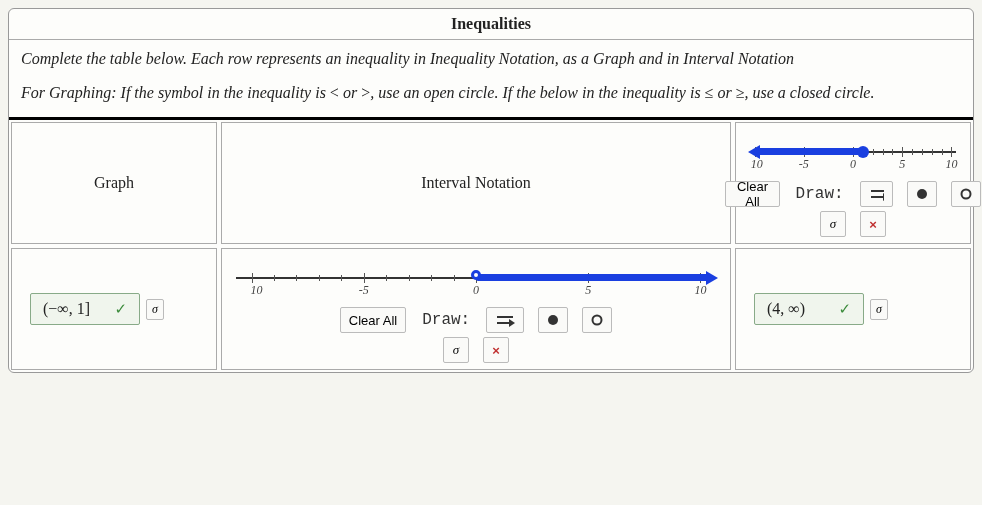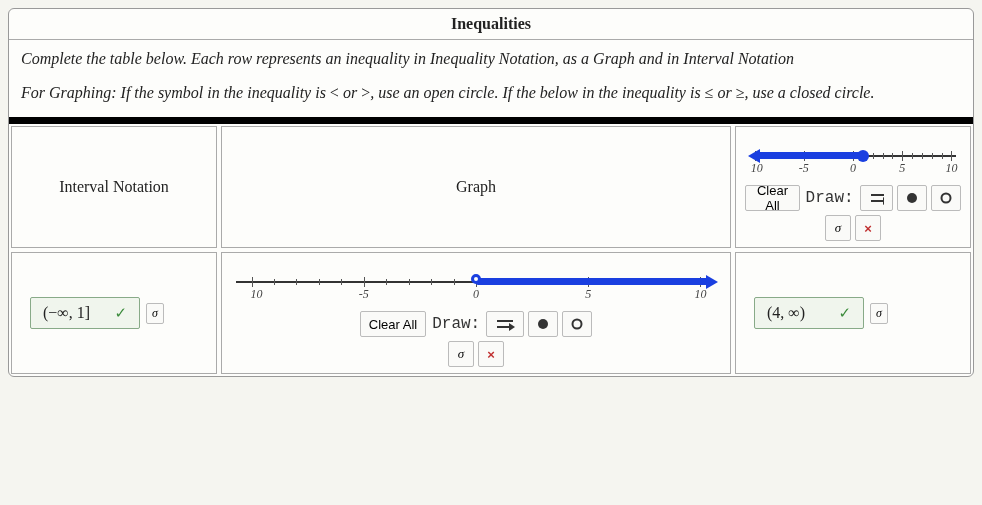--- a/index.html
+++ b/index.html
@@ -21,21 +21,21 @@
     }
     .title-row {
       text-align: center;
       padding: 6px 10px;
       border-bottom: 1px solid #aaa;
       font-weight: 600;
       font-style: normal;
     }
     .instruction-row {
       padding: 8px 12px 14px 12px;
-      border-bottom: 7px solid #000000;
+      border-bottom: 3px solid #000000;
       line-height: 1.35;
     }
     .instruction-row p { margin: 0 0 12px 0; }
     .instruction-row p:last-child { margin-bottom: 0; }
     .grid {
       display: grid;
       grid-template-columns: 210px 1fr 240px;
     }
     .cell {
       border: 1px solid #aaa;
@@ -97,21 +97,21 @@
       position: absolute;
       width: 12px; height: 12px;
       border-radius: 50%;
       top: 12.5px;
       transform: translateX(-50%);
     }
     .dot.closed { background: #1a3fe0; }
     .dot.open { background: #fdfdfb; border: 3px solid #1a3fe0; width: 10px; height: 10px; top: 11px;}
     .toolbar {
       display: flex;
-      gap: 4px;
+      gap: 14px;
       align-items: center;
       margin-top: 8px;
       font-style: normal;
     }
     .tool-btn {
       border: 1px solid #bbb;
       padding: 4px 8px;
       font-size: 13px;
       background: #fafaf8;
       border-radius: 2px;
@@ -166,22 +166,22 @@
     <p>
       <span>Complete the table below. Each row represents an inequality in Inequality Notation, as a Graph and in Interval Notation</span>
     </p>
     <p>
       <span>For Graphing: If the symbol in the inequality is </span><span style="font-style:normal">&lt;</span><span> or </span><span style="font-style:normal">&gt;</span><span>, use an open circle. If the below in the inequality is </span><span style="font-style:normal">≤</span><span> or </span><span style="font-style:normal">≥</span><span>, use a closed circle.</span>
     </p>
   </div>
 
   <div class="grid">
 
+    <div class="cell header">Graph</div>
     <div class="cell header">Interval Notation</div>
-    <div class="cell header">Graph</div>
 
 
     <div class="cell graph">
       <div class="numline">
         <div class="axis"></div>
 
         <div class="tick" style="left:4%"></div>
         <div class="tick" style="left:27%"></div>
         <div class="tick" style="left:50%"></div>
         <div class="tick" style="left:73%"></div>

